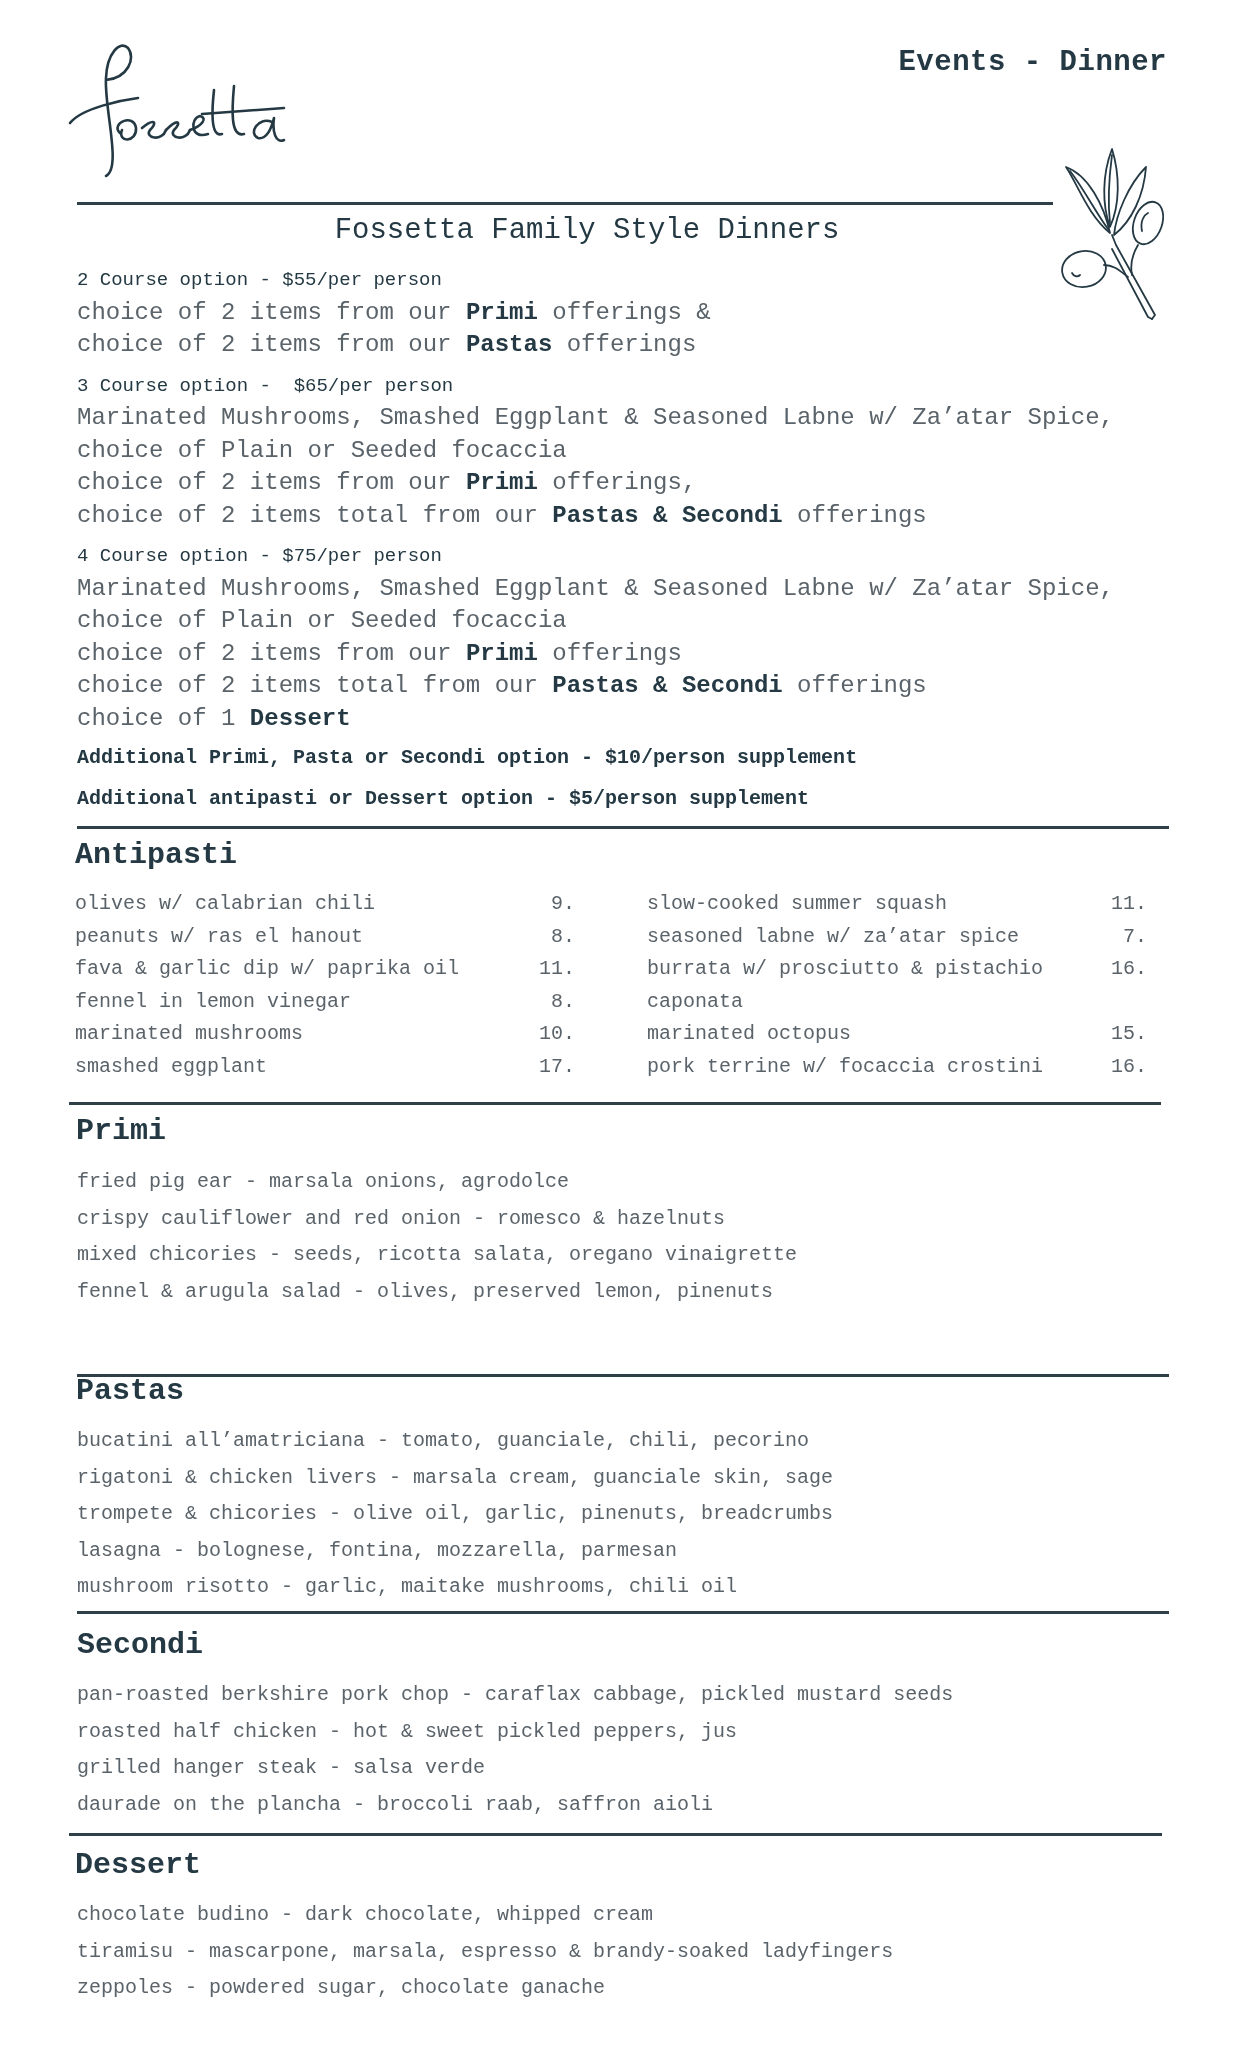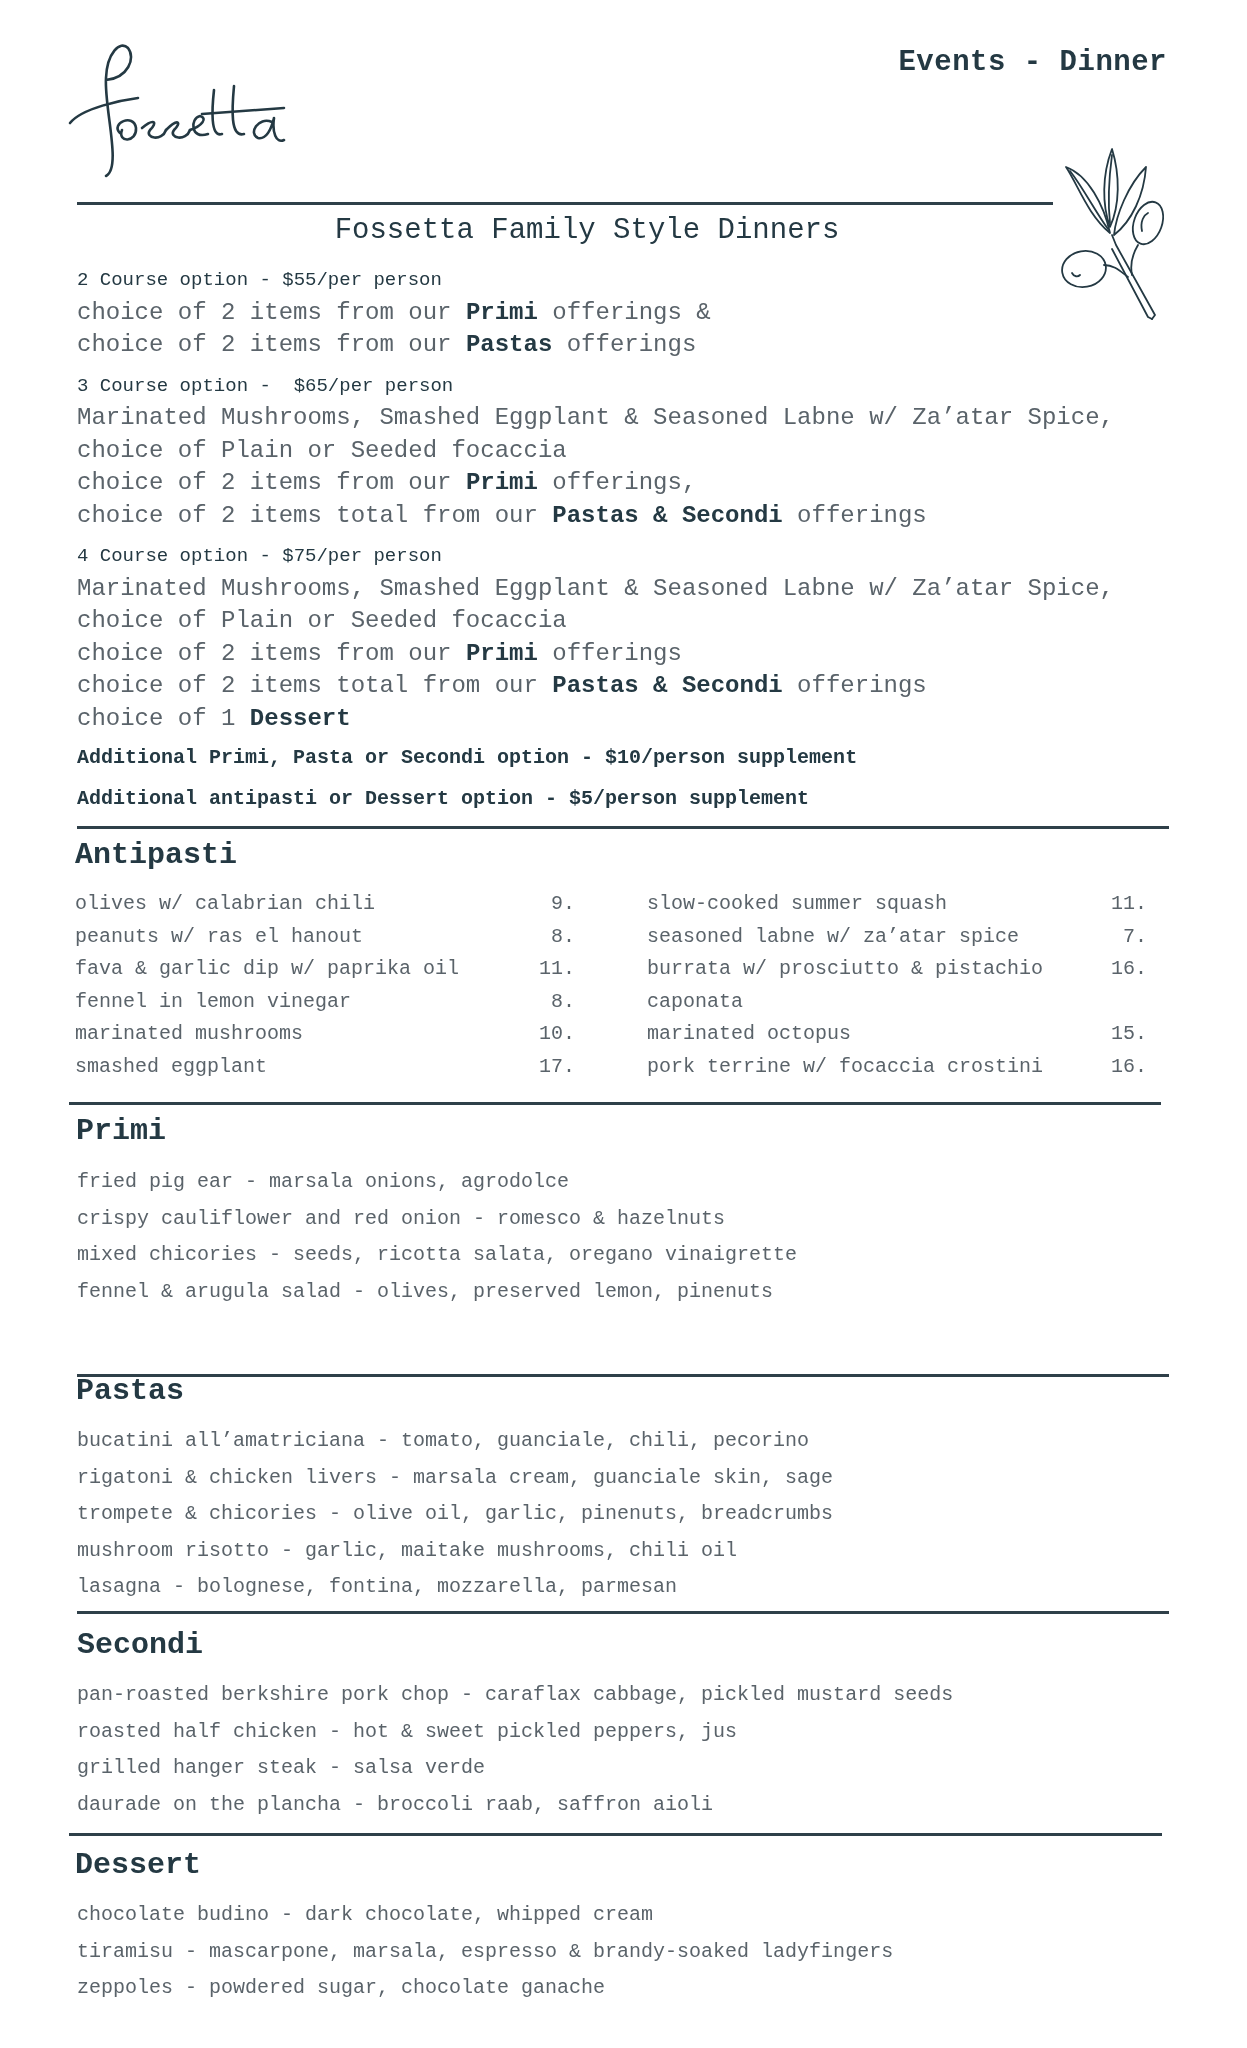--- a/index.html
+++ b/index.html
@@ -148,22 +148,22 @@
   <div class="item">mixed chicories - seeds, ricotta salata, oregano vinaigrette</div>
   <div class="item">fennel &amp; arugula salad - olives, preserved lemon, pinenuts</div>
 </div>
 
 <div class="rule" style="left:77px; top:1374px; width:1092px;"></div>
 <div class="sec-title" style="left:76px; top:1374px;">Pastas</div>
 <div class="list" style="top:1423px;">
   <div class="item">bucatini all’amatriciana - tomato, guanciale, chili, pecorino</div>
   <div class="item">rigatoni &amp; chicken livers - marsala cream, guanciale skin, sage</div>
   <div class="item">trompete &amp; chicories - olive oil, garlic, pinenuts, breadcrumbs</div>
+  <div class="item">lasagna - bolognese, fontina, mozzarella, parmesan</div>
   <div class="item">mushroom risotto - garlic, maitake mushrooms, chili oil</div>
-  <div class="item">lasagna - bolognese, fontina, mozzarella, parmesan</div>
 </div>
 
 <div class="rule" style="left:77px; top:1611px; width:1092px;"></div>
 <div class="sec-title" style="left:77px; top:1628px;">Secondi</div>
 <div class="list" style="top:1677px;">
   <div class="item">pan-roasted berkshire pork chop - caraflax cabbage, pickled mustard seeds</div>
   <div class="item">roasted half chicken - hot &amp; sweet pickled peppers, jus</div>
   <div class="item">grilled hanger steak - salsa verde</div>
   <div class="item">daurade on the plancha - broccoli raab, saffron aioli</div>
 </div>

